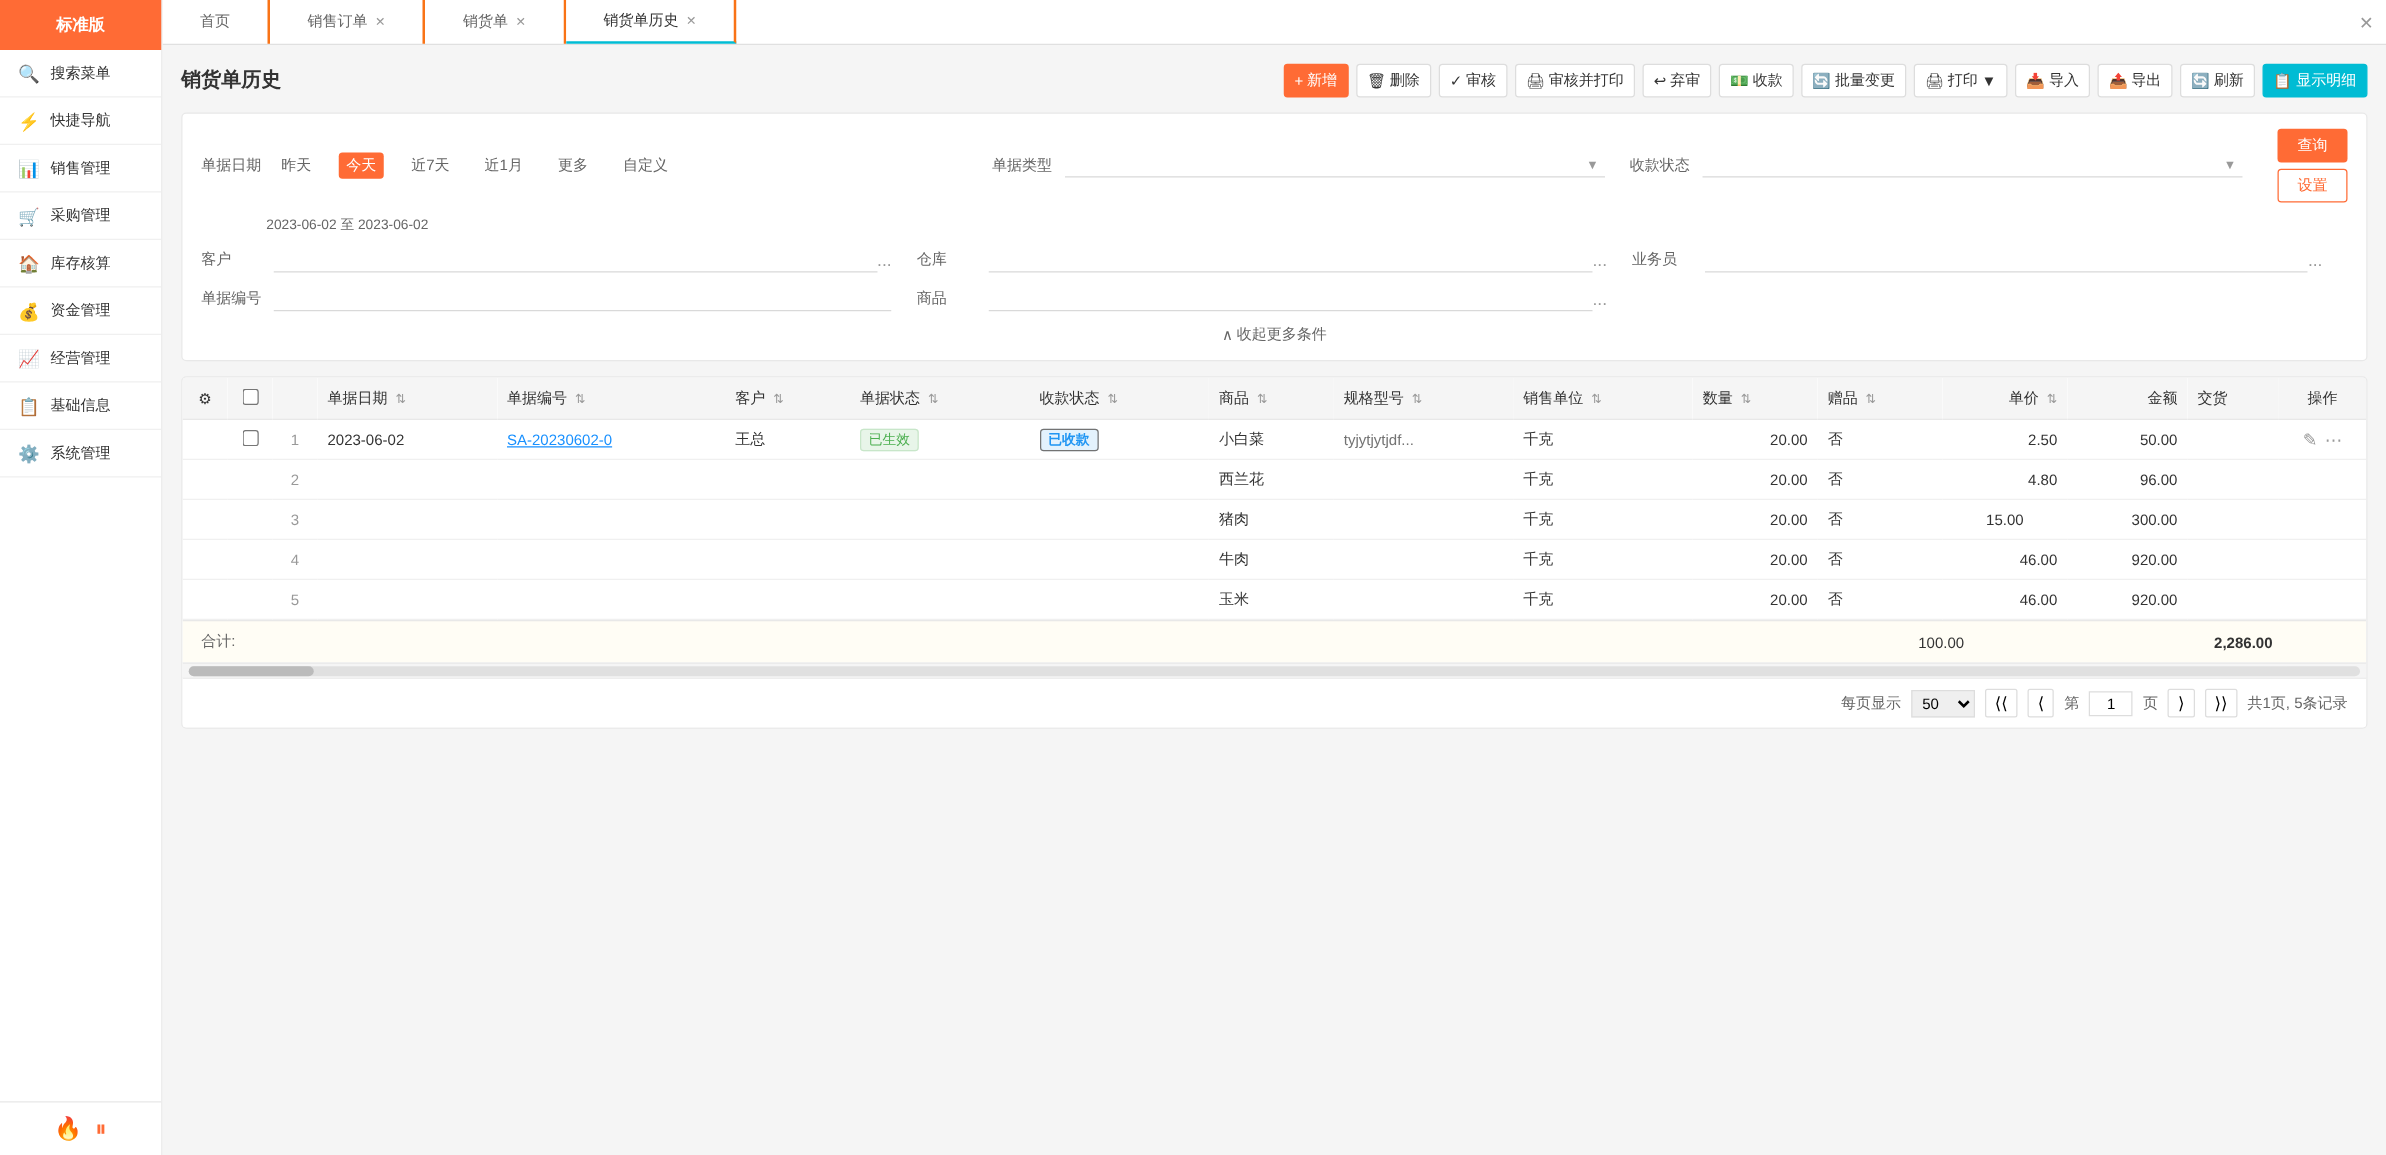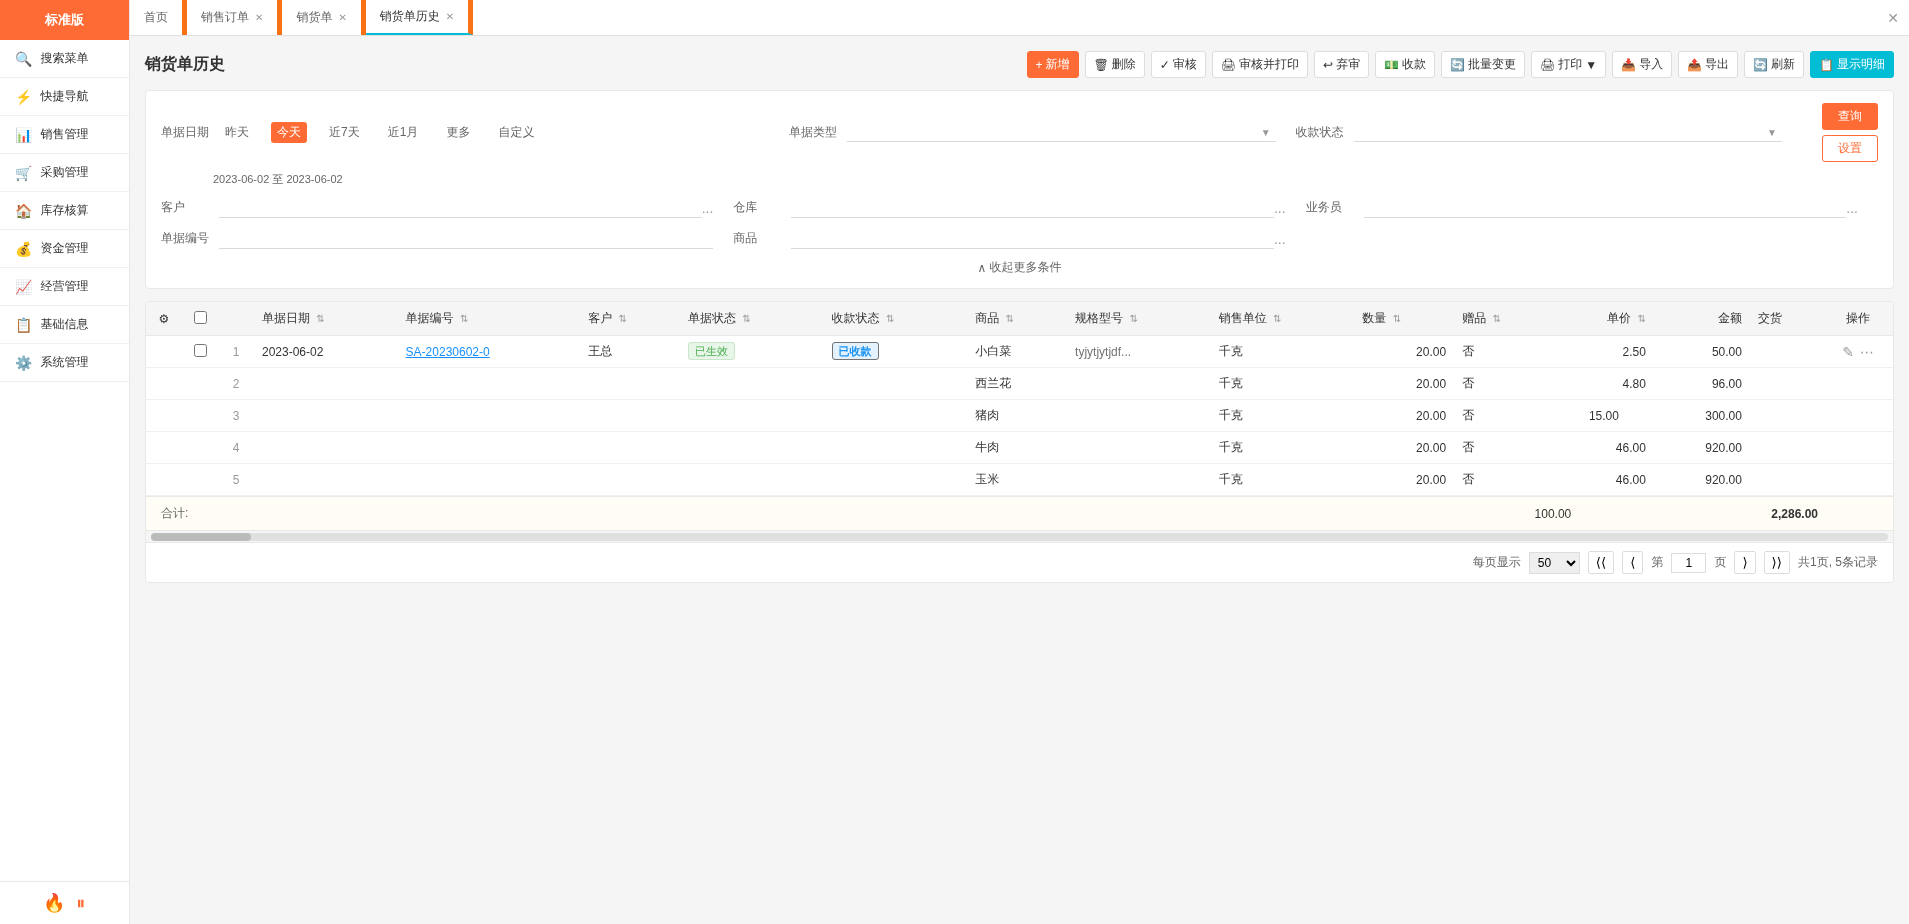--- a/index.html
+++ b/index.html
@@ -60,26 +60,26 @@
       border-bottom: 1px solid #e0e0e0;
       display: flex;
       align-items: center;
       height: 36px;
       padding: 0 0;
       flex-shrink: 0;
     }
     .tab {
       display: flex;
       align-items: center;
-      padding: 0 14px;
+      padding: 0 30px;
       height: 100%;
       cursor: pointer;
       color: #666;
       font-size: 12px;
-      border-right: 5px solid #f97316;
+      border-right: 2px solid #f97316;
       position: relative;
     }
     .tab.active {
       background: #fff;
       color: #333;
       border-bottom: 2px solid #00bcd4;
     }
     .tab .close-btn {
       margin-left: 6px;
       color: #999;
@@ -235,21 +235,21 @@
       border: 1px solid #ff6b35;
       padding: 4px 14px;
       border-radius: 3px;
       cursor: pointer;
       font-size: 12px;
     }
     .filter-actions {
       display: flex;
       flex-direction: column;
       gap: 5px;
-      margin-left: 20px;
+      margin-left: 8px;
     }
 
     
     .table-container {
       background: #fff;
       border: 1px solid #e8e8e8;
       border-radius: 4px;
       overflow: hidden;
     }
     table {

